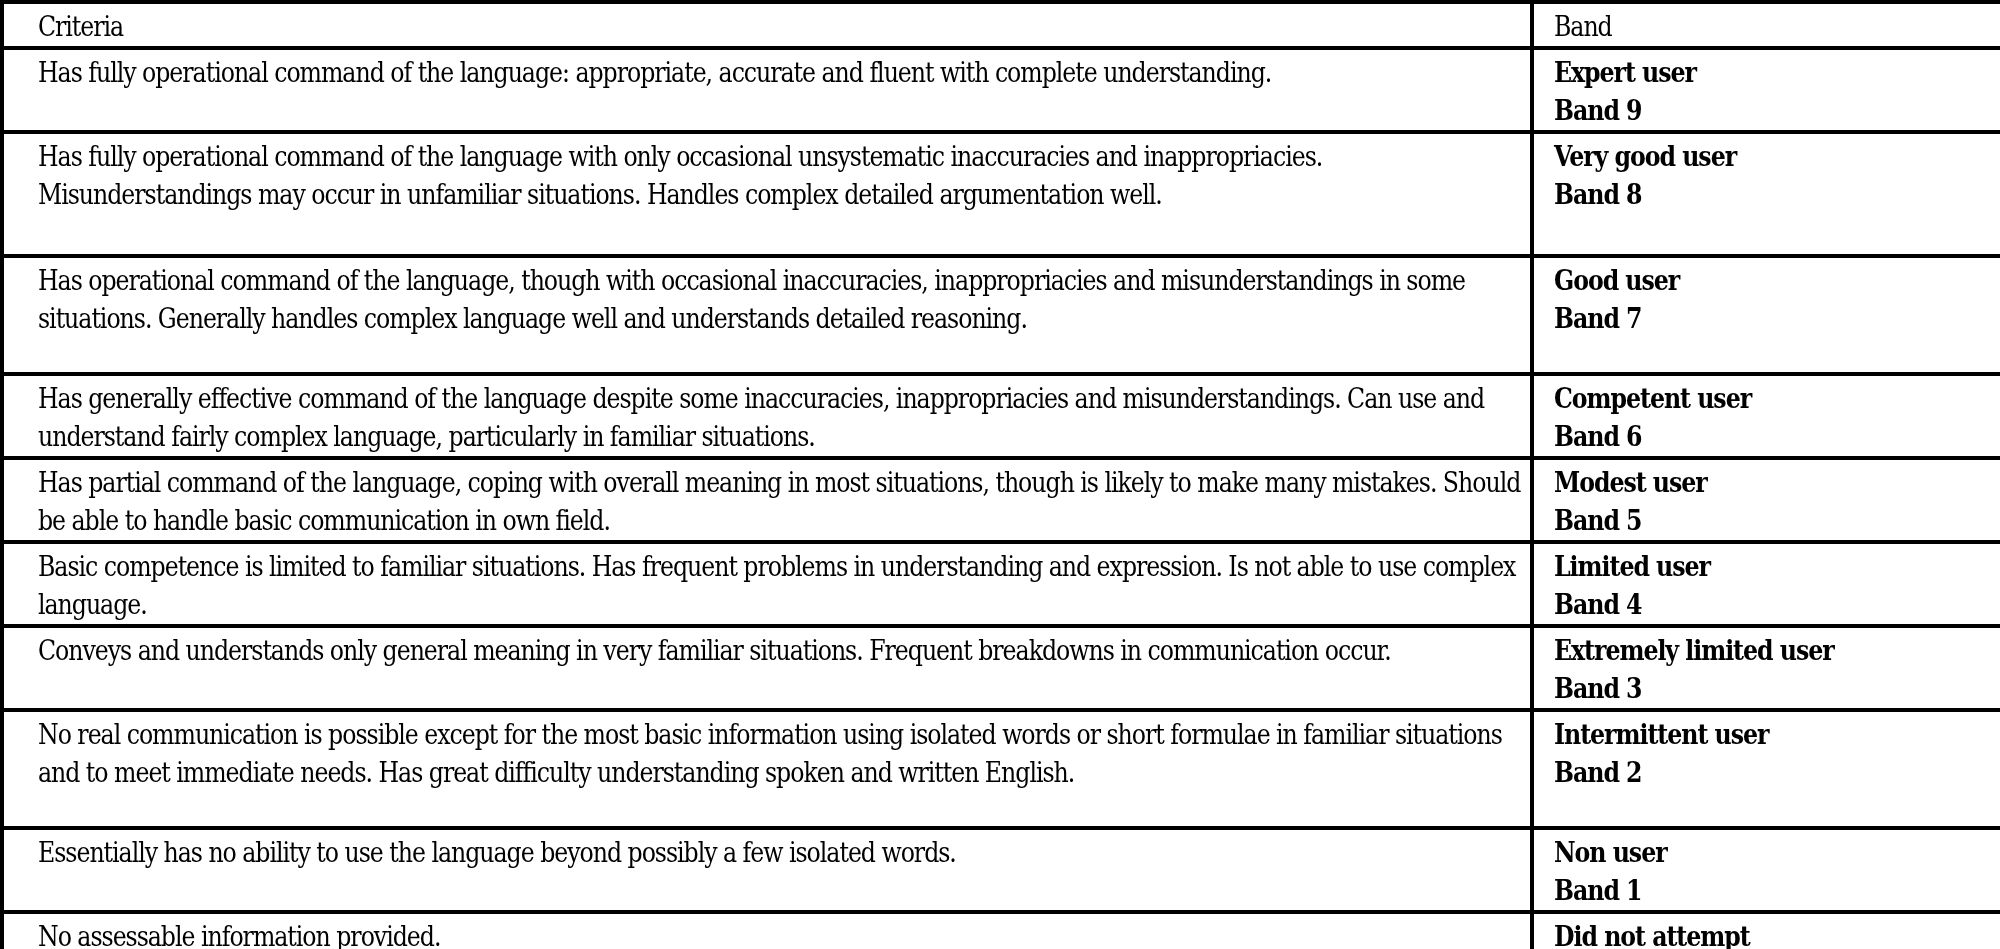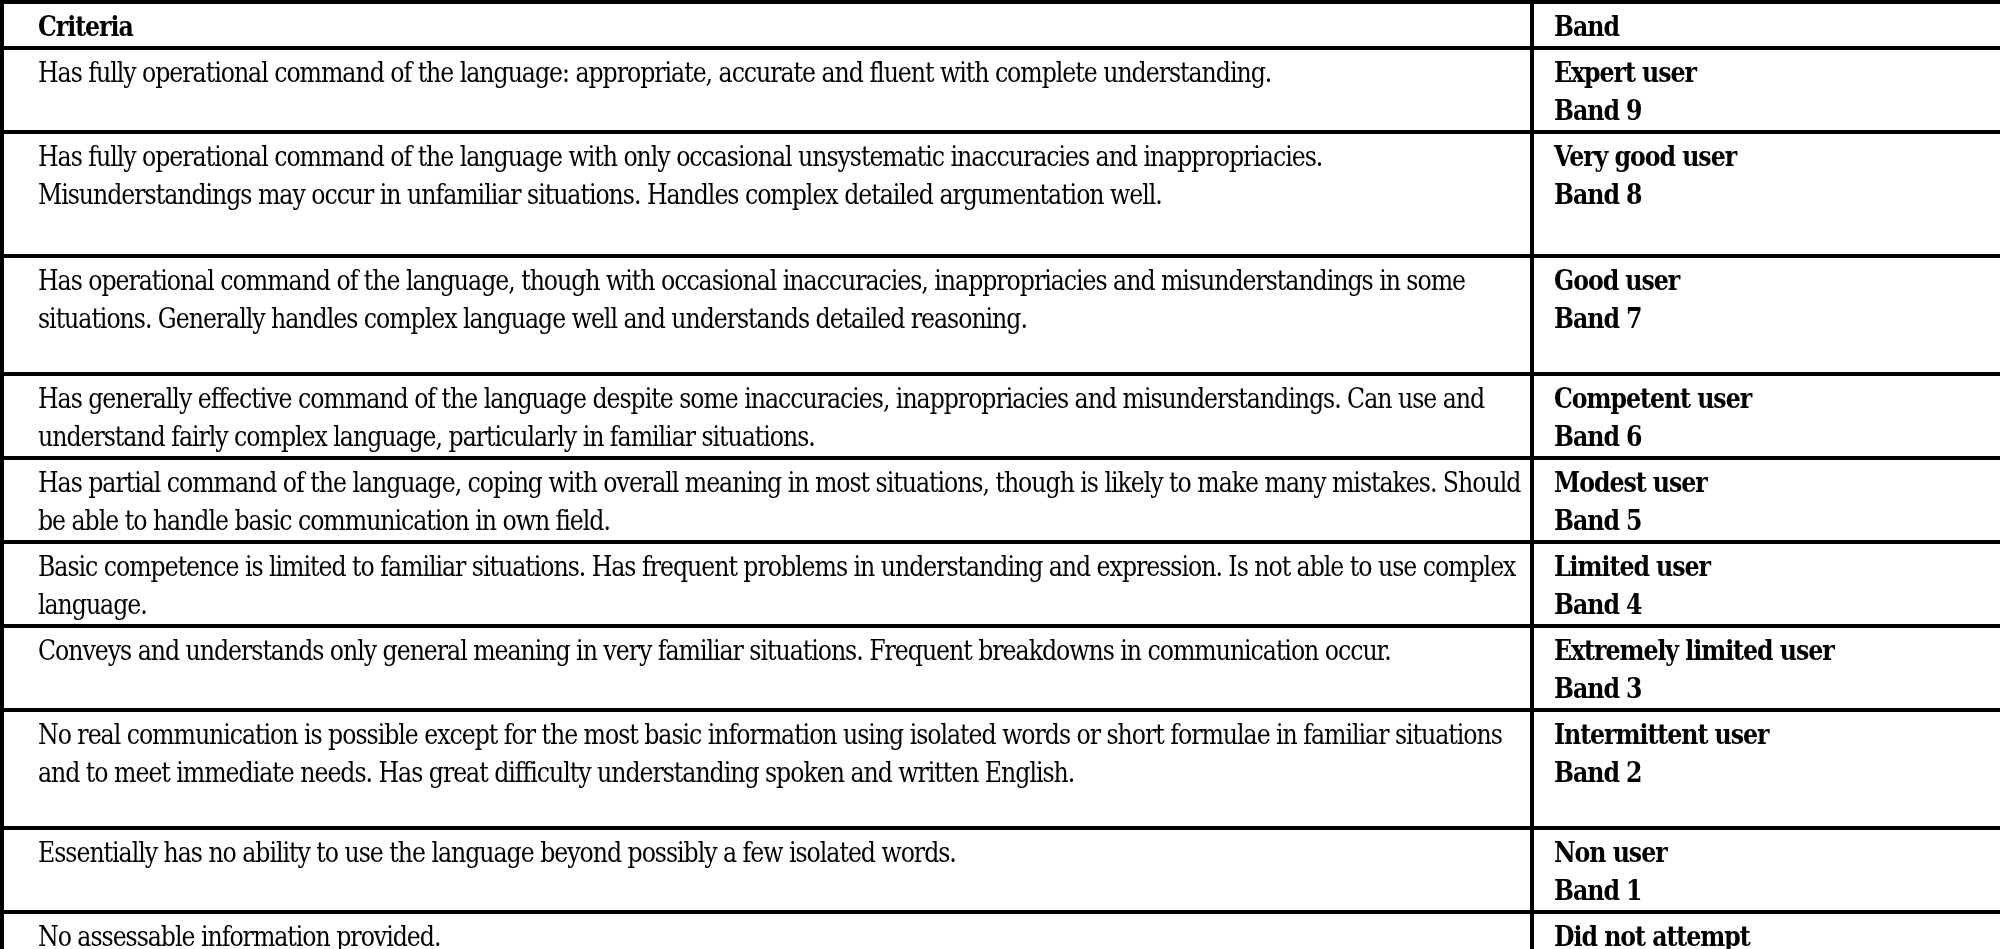--- a/index.html
+++ b/index.html
@@ -15,21 +15,21 @@
     border: 4px solid #000;
     vertical-align: top;
     padding: 3px 0 0 34px;
     font-size: 27.5px;
     line-height: 38.5px;
     letter-spacing: -1.2px;
     transform-origin: left top;
   }
   .tbl td.crit { width: 1492px; }
   .tbl td.band { padding-left: 20px; font-weight: bold; }
-  .tbl tr.head td { font-weight: bold; height: 36px; }
+  .tbl tr.head td { font-weight: normal; height: 36px; }
   .txt { display: inline-block; transform: scaleX(0.86); transform-origin: left top; white-space: normal; width: 116%; }
   .bline { display: block; }
 </style>
 </head>
 <body>
 
 <table class="tbl">
   <tbody>
       <tr class="head">
     <td class="crit"><span class="txt">Criteria</span></td>

